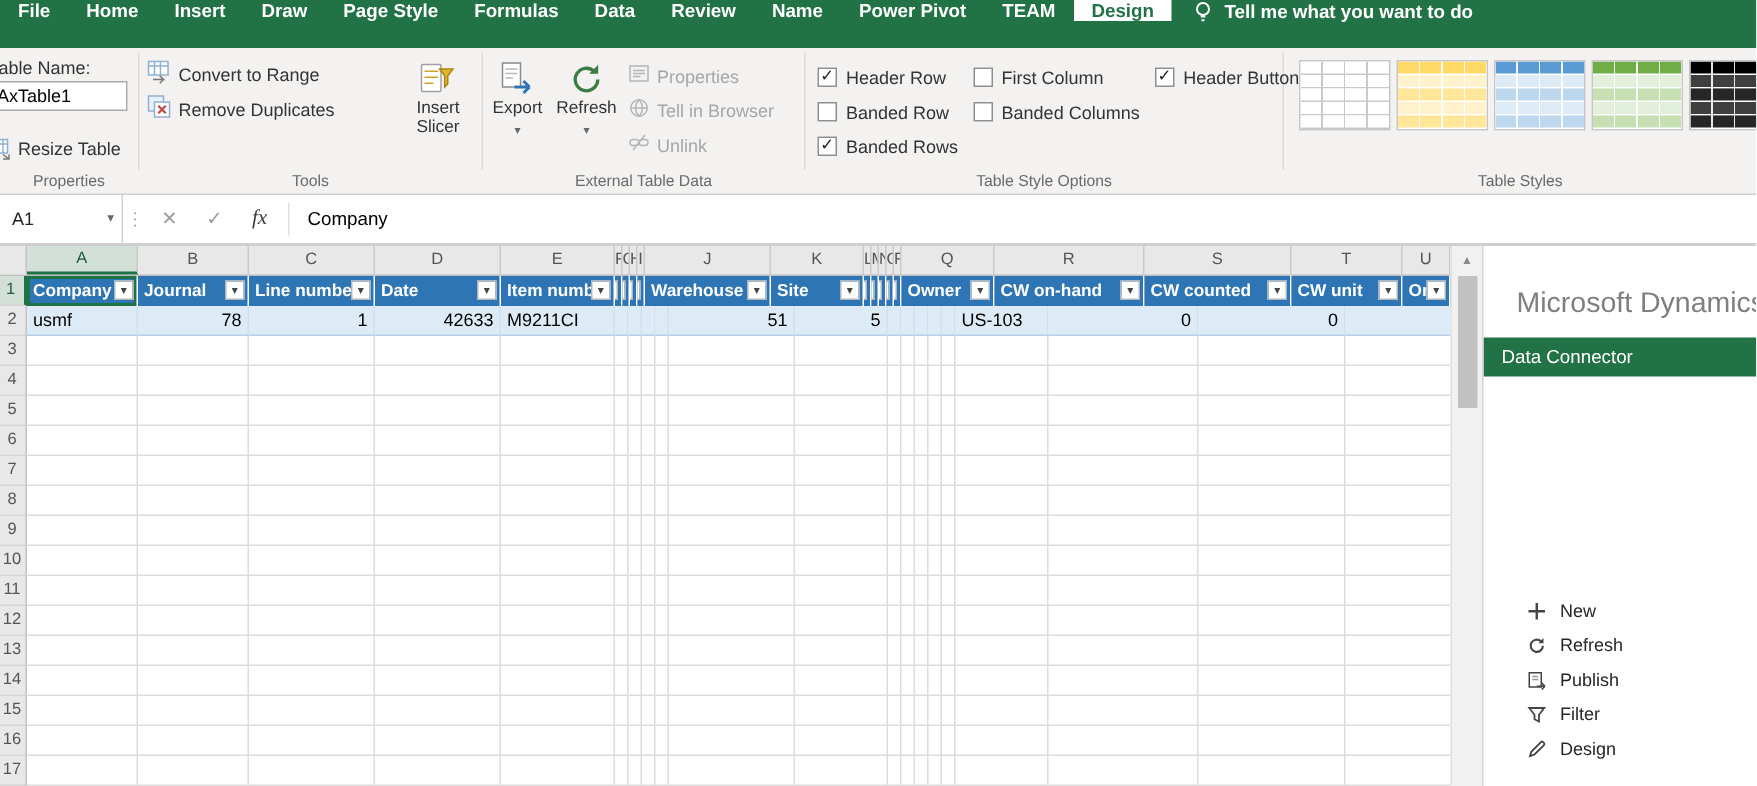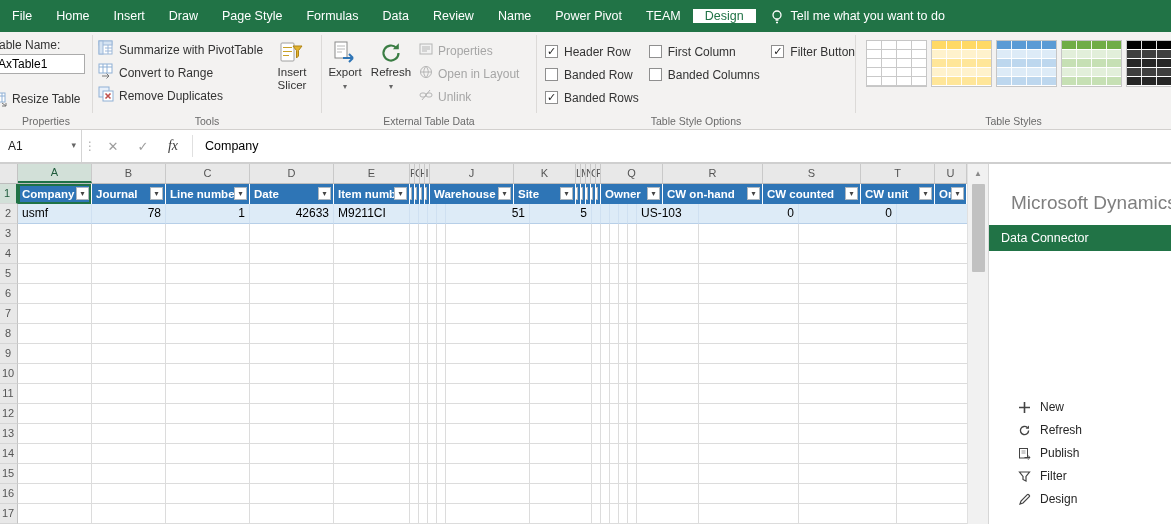--- a/index.html
+++ b/index.html
@@ -1,21 +1,21 @@
 <!DOCTYPE html>
 <html><head>
 <meta charset="utf-8">
 <style>
   * { box-sizing: border-box; margin: 0; padding: 0; }
   html,body { width:1171px; height:524px; overflow:hidden; }
   body { font-family:"Liberation Sans","DejaVu Sans",sans-serif; background:#fff; }
   .app { position:relative; width:1171px; height:524px; overflow:hidden; background:#fff; }
 
   
-  .tabbar { height:32px; background:#217346; display:flex; align-items:center; color:#fff; }
+  .tabbar { height:32px; background:#217346; display:flex; align-items:flex-start; color:#fff;font-weight:bold; }
   .tabs { display:flex; align-items:stretch; }
   .tab { padding:0 12px; display:flex; align-items:center; font-size:12.5px; cursor:pointer; white-space:nowrap; }
   .tab.active { background:#fff; color:#217346; }
   .tellme { margin-left:14px; display:flex; align-items:center; gap:7px; font-size:12.5px; color:#fff; white-space:nowrap; }
 
   
   .ribbon { height:98px; background:#f3f2f1; border-bottom:1px solid #d2d0ce; display:flex; position:relative; }
   .group { position:relative; height:100%; flex:none; }
   .group-label { position:absolute; bottom:2px; left:0; right:0; text-align:center; font-size:10.5px; color:#6a6a6a; white-space:nowrap; }
   .gsep { width:1px; background:#dcdad8; margin:3px 0 16px; flex:none; }
@@ -140,29 +140,20 @@
       <div class="group-label">Properties</div>
     </div>
 
     <div class="gsep"></div>
 
     <div class="group g-tools">
       <div class="tools-flex">
         <div class="stack">
             <div class="small-btn">
               <span><svg width="16" height="16">
-                  <rect x="1" y="1" width="13" height="13" fill="#fff" stroke="#9cb7d8"></rect>
-                  <rect x="1" y="1" width="13" height="4" fill="#d5e3f2" stroke="#9cb7d8"></rect>
-                  <rect x="1" y="1" width="4" height="13" fill="#d5e3f2" stroke="#9cb7d8"></rect>
-                  <path d="M7 8h7M7 11h7M10 5v9" stroke="#9cb7d8"></path>
-                </svg></span>
-              <span>Summarize with PivotTable</span>
-            </div>
-            <div class="small-btn">
-              <span><svg width="16" height="16">
                   <rect x="1" y="1" width="13" height="9" fill="#fff" stroke="#8fb0d5"></rect>
                   <path d="M1 4h13M5 1v9M9 1v9" stroke="#8fb0d5"></path>
                   <path d="M4 13h7l-2.5-2.5M11 13l-2.5 2.5" stroke="#777" fill="none"></path>
                 </svg></span>
               <span>Convert to Range</span>
             </div>
             <div class="small-btn">
               <span><svg width="16" height="16">
                   <rect x="1" y="1" width="10" height="10" fill="#e8f0fa" stroke="#8fb0d5"></rect>
                   <rect x="5" y="5" width="10" height="10" fill="#fff" stroke="#8fb0d5"></rect>
@@ -211,21 +202,21 @@
                   <rect x="1" y="2" width="12" height="10" fill="#f2f2f2" stroke="#b5b5b5"></rect>
                   <path d="M3 5h8M3 7h8M3 9h5" stroke="#b5b5b5"></path>
                 </svg></span>
               <span>Properties</span>
             </div>
             <div class="small-btn disabled">
               <span><svg width="14" height="14">
                   <circle cx="7" cy="7" r="5.5" fill="none" stroke="#b5b5b5"></circle>
                   <path d="M1.5 7h11M7 1.5c-3 3-3 8 0 11M7 1.5c3 3 3 8 0 11" fill="none" stroke="#b5b5b5"></path>
                 </svg></span>
-              <span>Open in Layout</span>
+              <span>Tell in Browser</span>
             </div>
             <div class="small-btn disabled">
               <span><svg width="14" height="14">
                   <rect x="1" y="5" width="6" height="4" rx="2" fill="none" stroke="#b5b5b5"></rect>
                   <rect x="7" y="5" width="6" height="4" rx="2" fill="none" stroke="#b5b5b5"></rect>
                   <path d="M3 12L11 2" stroke="#b5b5b5"></path>
                 </svg></span>
               <span>Unlink</span>
             </div>
           </div>
@@ -257,21 +248,21 @@
               <span>First Column</span>
             </div>
             <div class="cb">
               <span class="cbbox"></span>
               <span>Banded Columns</span>
             </div>
           </div>
           <div class="cb-col">
             <div class="cb">
               <span class="cbbox">✓</span>
-              <span>Filter Button</span>
+              <span>Header Button</span>
             </div>
           </div>
         </div>
       <div class="group-label">Table Style Options</div>
     </div>
 
     <div class="gsep"></div>
 
     <div class="group g-styles">
       <div class="gallery">

